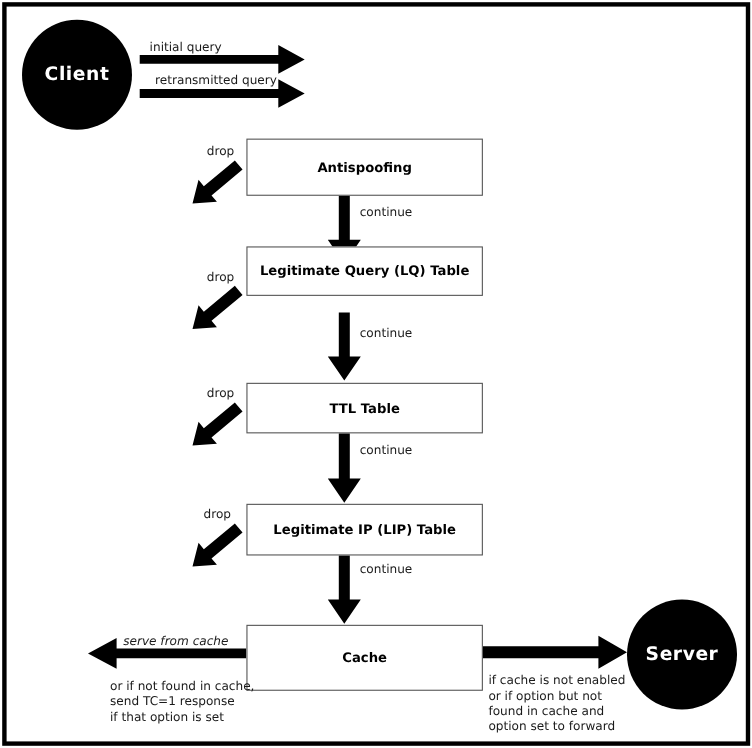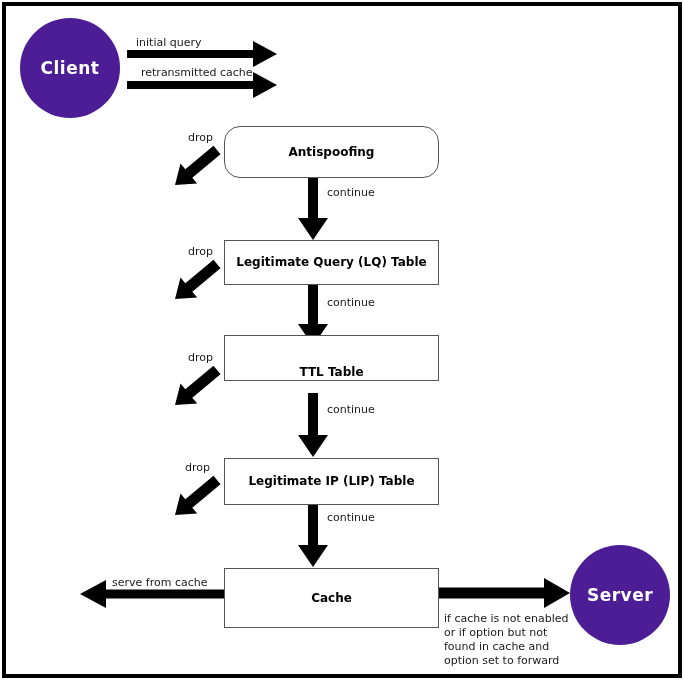--- a/index.html
+++ b/index.html
@@ -3,30 +3,30 @@
 <meta charset="utf-8">
 <style>
   html,body{margin:0;padding:0;background:#ffffff;}
   body{width:684px;height:680px;position:relative;overflow:hidden;
        font-family:"DejaVu Sans","Liberation Sans",sans-serif;color:#1a1a1a;}
   .frame{position:absolute;left:2px;top:2px;width:672px;height:668px;
          border:4px solid #000;background:#fff;}
   .canvas{position:absolute;inset:0;}
   #arrow-layer{position:absolute;left:0;top:0;width:684px;height:680px;z-index:1;}
   .node{position:absolute;width:100px;height:100px;border-radius:50%;
-        background:#4c1d95;color:#fff;display:flex;align-items:center;justify-content:center;
+        background:#000000;color:#fff;display:flex;align-items:center;justify-content:center;
         font-weight:bold;font-size:17px;letter-spacing:.5px;z-index:2;}
   .client{left:20px;top:18px;}
   .server{left:570px;top:545px;}
   .stage{position:absolute;left:224px;width:213px;background:#fff;border:1px solid #555;
          display:flex;flex-direction:column;align-items:center;justify-content:center;
          font-weight:bold;font-size:12px;color:#000;z-index:2;line-height:15px;text-align:center;}
-  .b1{top:126px;height:50px;border-radius:16px;}
-  .b2{top:240px;height:43px;}
-  .b3{top:335px;height:44px;justify-content:flex-end;}
+  .b1{top:126px;height:50px;}
+  .b2{top:224px;height:43px;}
+  .b3{top:348px;height:44px;}
   .b4{top:458px;height:45px;}
   .b5{top:568px;height:58px;}
   .lbl{position:absolute;font-size:11px;color:#1a1a1a;white-space:nowrap;z-index:3;}
   .note{position:absolute;font-size:11px;line-height:14px;color:#1a1a1a;z-index:3;}
   .note span{display:block;white-space:nowrap;}
 </style>
 </head>
 <body>
 
 <div class="frame"></div>
@@ -48,21 +48,21 @@
     </svg>
 
   <div class="node client">
     <span>Client</span>
   </div>
   <div class="node server">
     <span>Server</span>
   </div>
 
   <div class="lbl" style="left:136px;top:36px;">initial query</div>
-  <div class="lbl" style="left:141px;top:66px;">retransmitted cache</div>
+  <div class="lbl" style="left:141px;top:66px;">retransmitted query</div>
 
   <div class="stage b1">
     <div>Antispoofing</div>
   </div>
   <div class="stage b2">
     <div>Legitimate Query (LQ) Table</div>
   </div>
   <div class="stage b3">
     <div>TTL Table</div>
   </div>
@@ -76,21 +76,26 @@
   <div class="lbl" style="left:188px;top:131px;">drop</div>
   <div class="lbl" style="left:188px;top:245px;">drop</div>
   <div class="lbl" style="left:188px;top:351px;">drop</div>
   <div class="lbl" style="left:185px;top:461px;">drop</div>
 
   <div class="lbl" style="left:327px;top:186px;">continue</div>
   <div class="lbl" style="left:327px;top:296px;">continue</div>
   <div class="lbl" style="left:327px;top:403px;">continue</div>
   <div class="lbl" style="left:327px;top:511px;">continue</div>
 
-  <div class="lbl" style="left:112px;top:576px;">serve from cache</div>
+  <div class="lbl" style="left:112px;top:576px;font-style:italic;">serve from cache</div>
 
+  <div class="note" style="left:100px;top:617px;">
+    <span>or if not found in cache,</span>
+    <span>send TC=1 response</span>
+    <span>if that option is set</span>
+  </div>
   <div class="note" style="left:444px;top:612px;">
     <span>if cache is not enabled</span>
     <span>or if option but not</span>
     <span>found in cache and</span>
     <span>option set to forward</span>
   </div>
 </div>
 
 </body></html>

